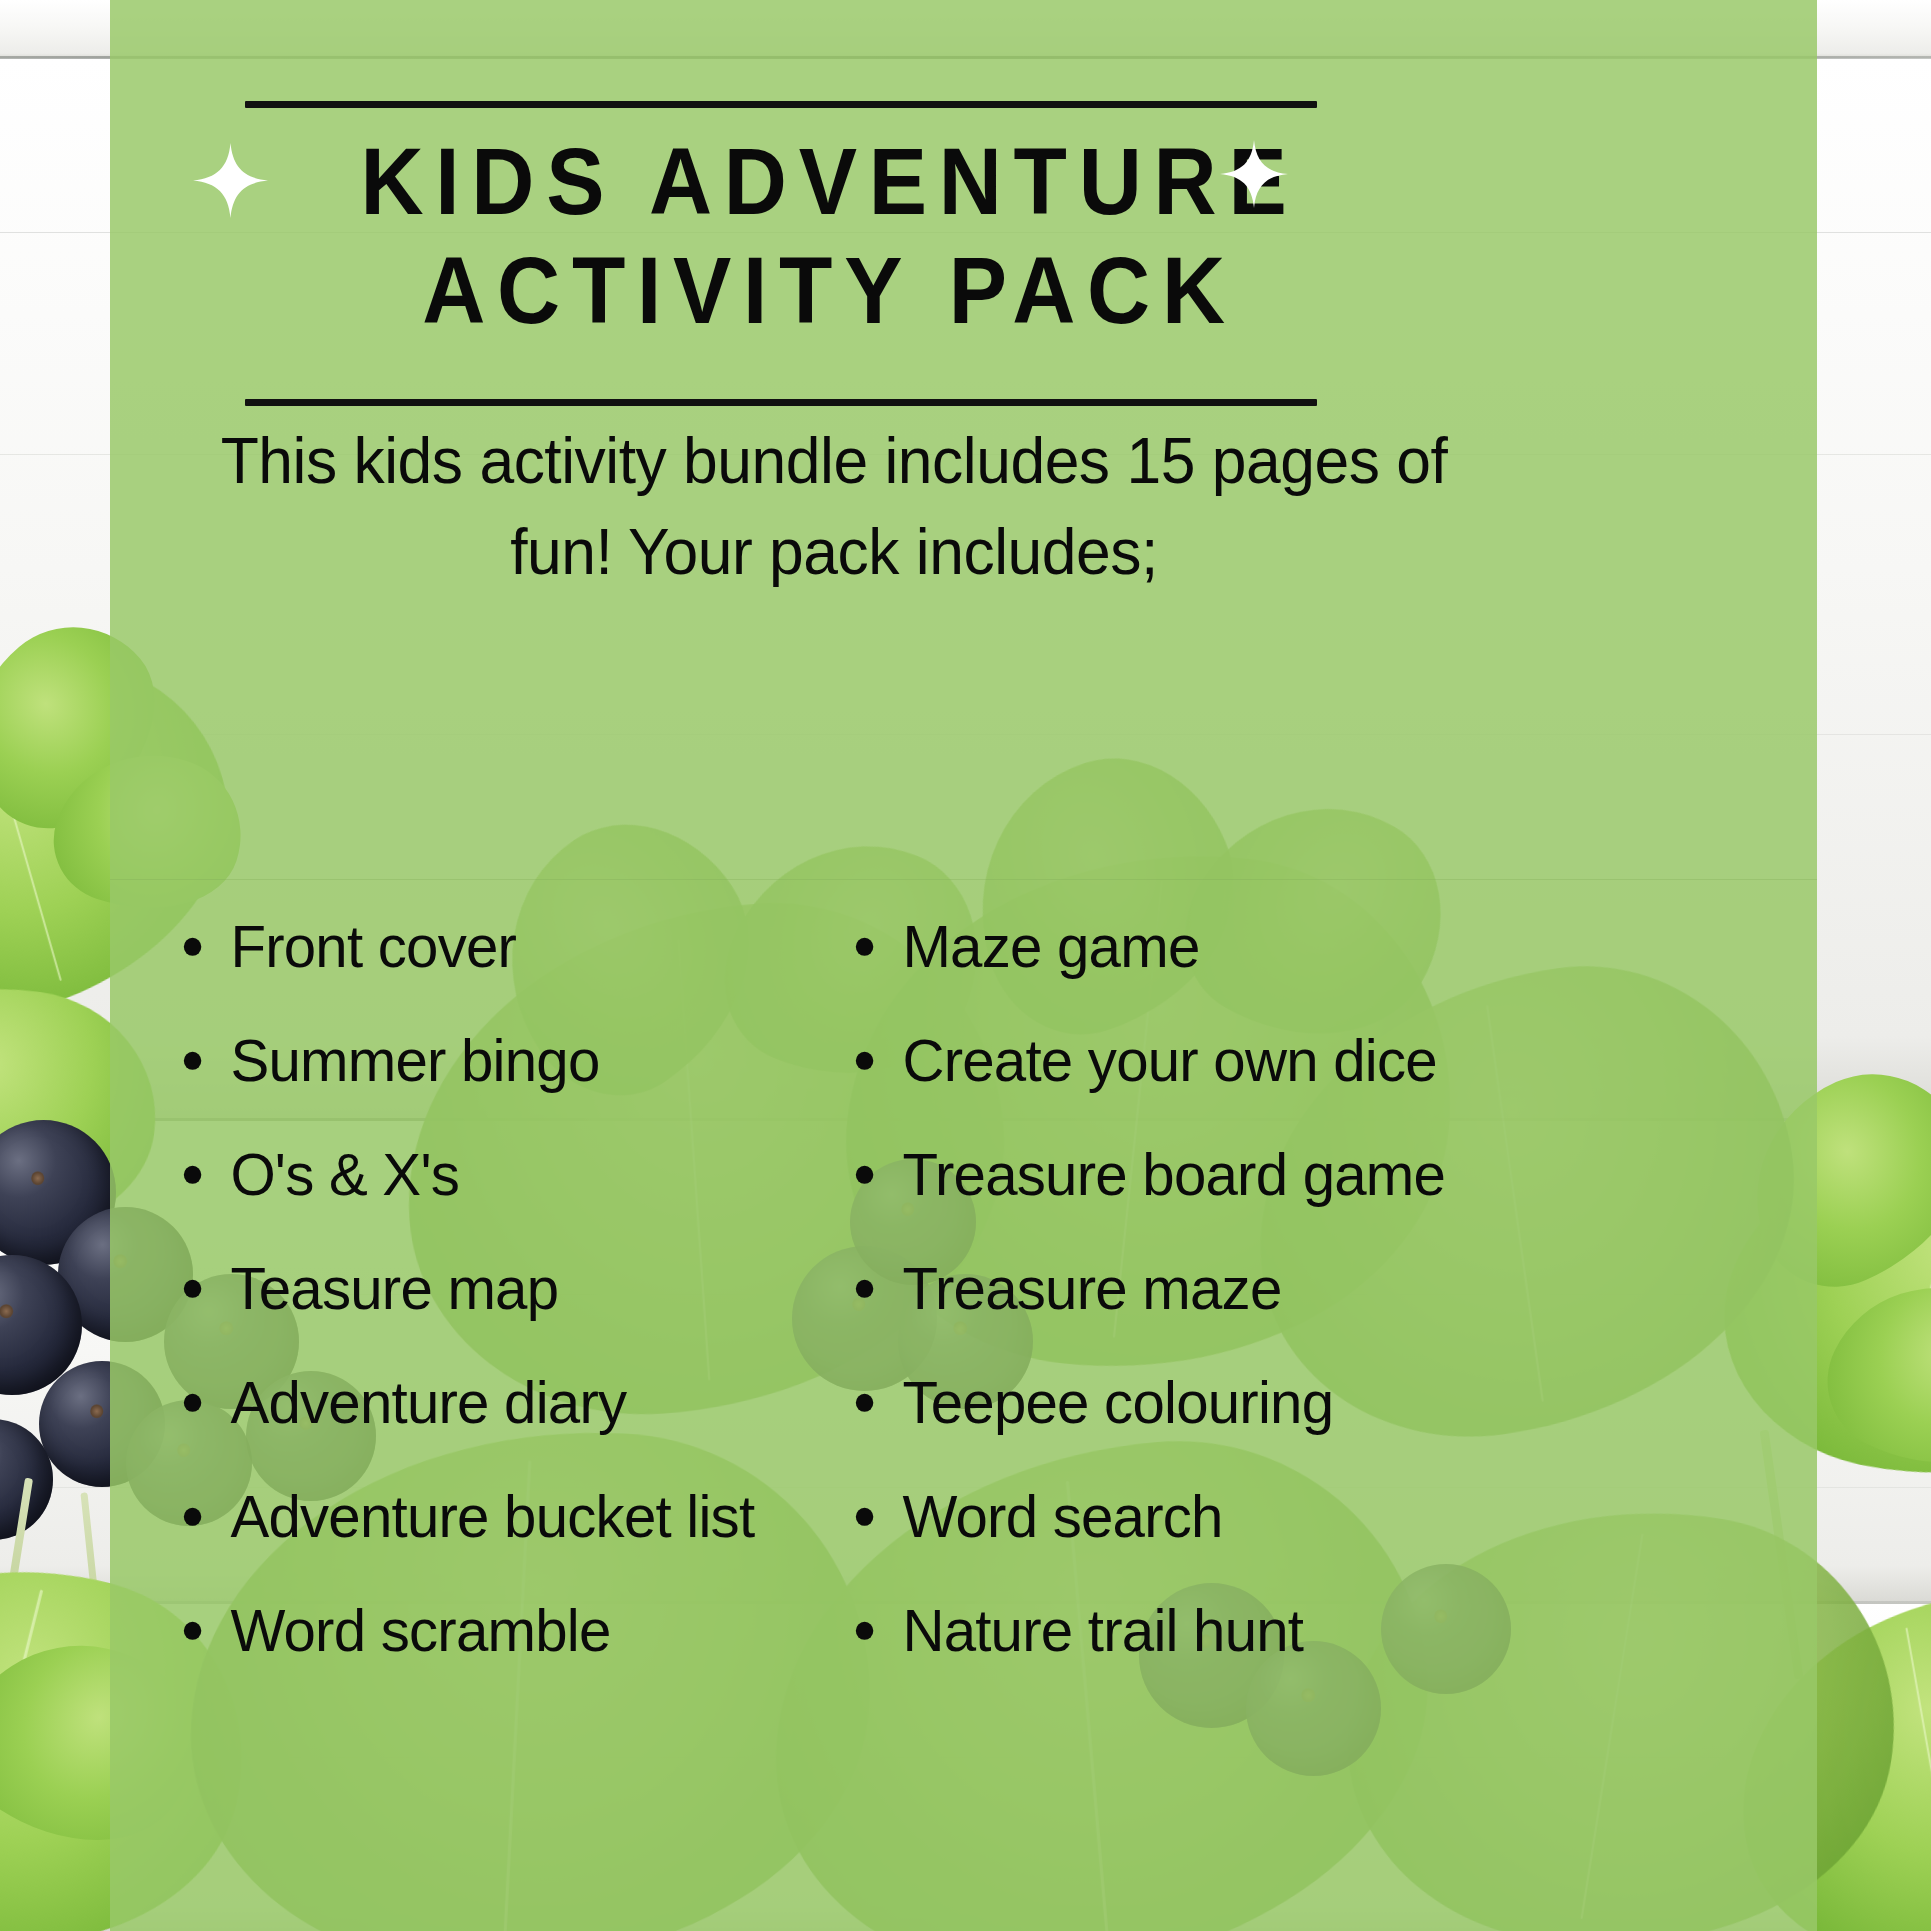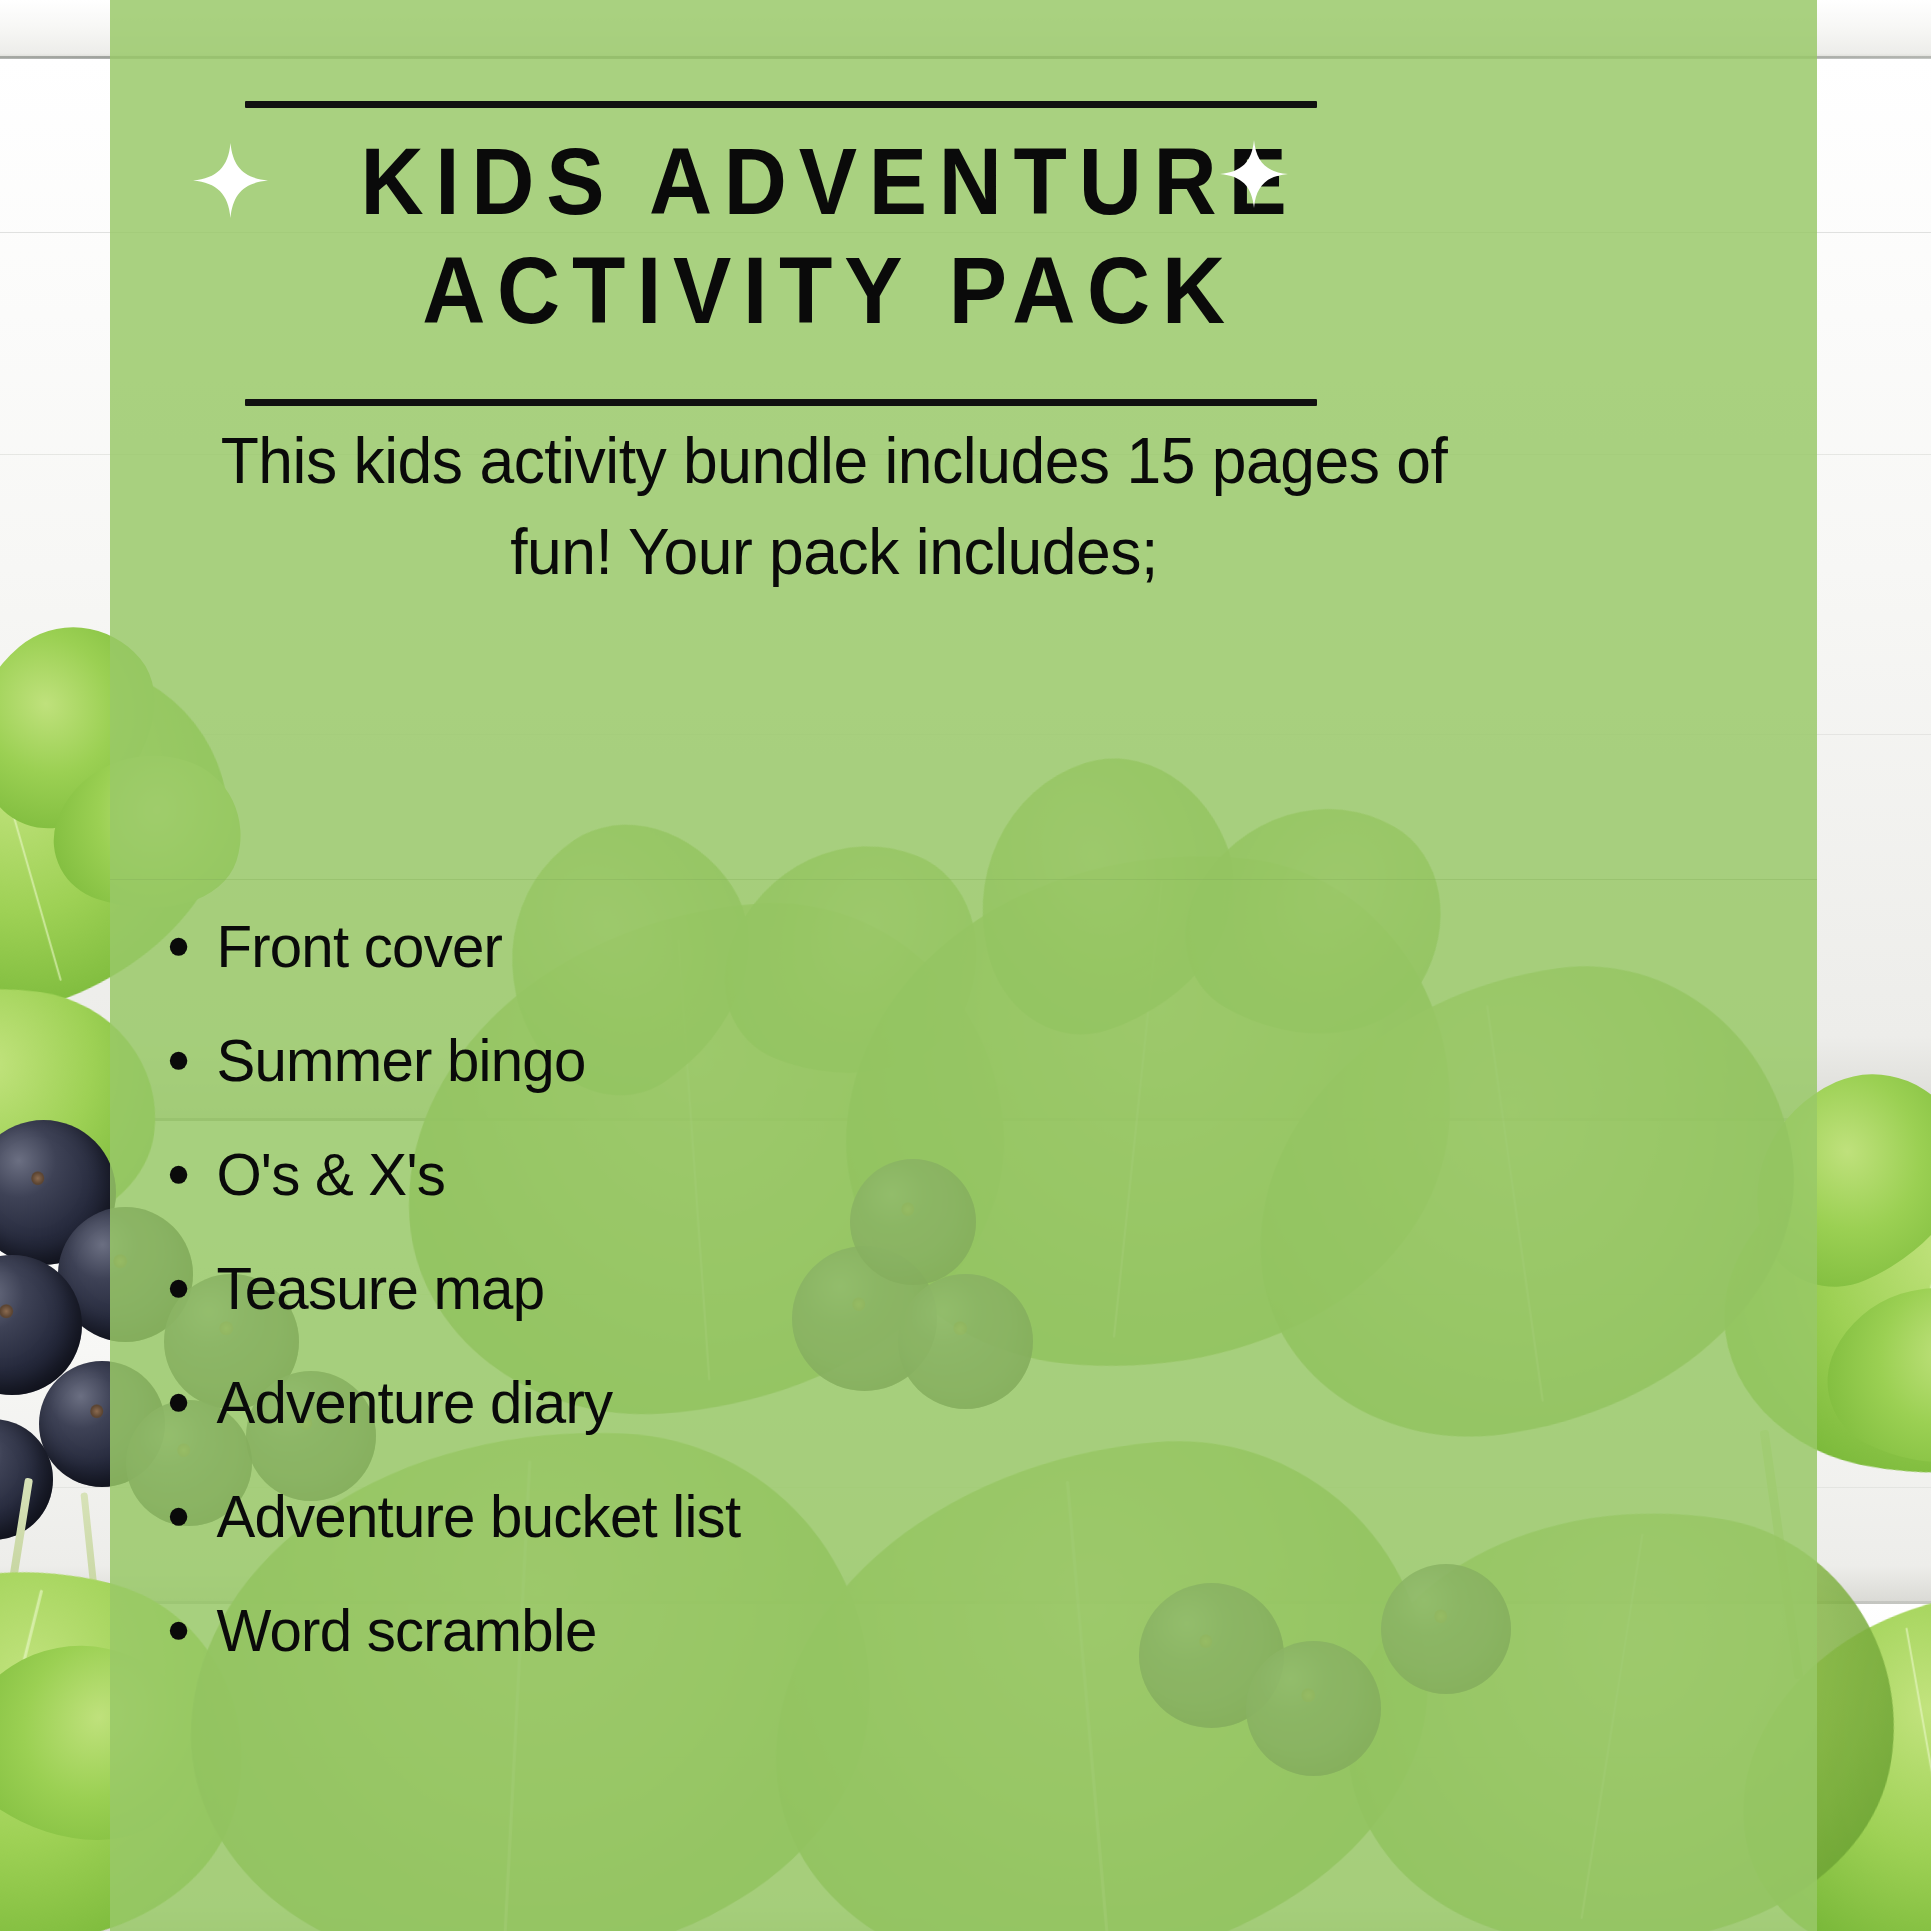--- a/index.html
+++ b/index.html
@@ -121,21 +121,21 @@
     letter-spacing:-0.5px;
     color:#0a0a0a;
     transform:scaleX(.96);
   }
 
   #lists{
     position:absolute; left:0; top:917px; width:1707px;
     display:flex;
   }
   .list-col{ list-style:none; }
-  #col-left  { width:705px; padding-left:54px; }
+  #col-left  { width:705px; padding-left:68px; }
   #col-right { width:966px; padding-left:35px; }
 
   .list-item{
     position:relative;
     font-family:"Liberation Sans", sans-serif;
     font-weight:400;
     font-size:60px;
     line-height:1.00;
     letter-spacing:-0.8px;
     color:#0a0a0a;
@@ -251,16 +251,25 @@
   <div id="lists">
     <ul class="list-col" id="col-left">
       <li class="list-item">Front cover</li>
       <li class="list-item">Summer bingo</li>
       <li class="list-item">O's &amp; X's</li>
       <li class="list-item">Teasure map</li>
       <li class="list-item">Adventure diary</li>
       <li class="list-item">Adventure bucket list</li>
       <li class="list-item">Word scramble</li>
     </ul>
+    <ul class="list-col" id="col-right">
+      <li class="list-item">Maze game</li>
+      <li class="list-item">Create your own dice</li>
+      <li class="list-item">Treasure board game</li>
+      <li class="list-item">Treasure maze</li>
+      <li class="list-item">Teepee colouring</li>
+      <li class="list-item">Word search</li>
+      <li class="list-item">Nature trail hunt</li>
+    </ul>
   </div>
 
 </div>
 
 
 </body></html>

